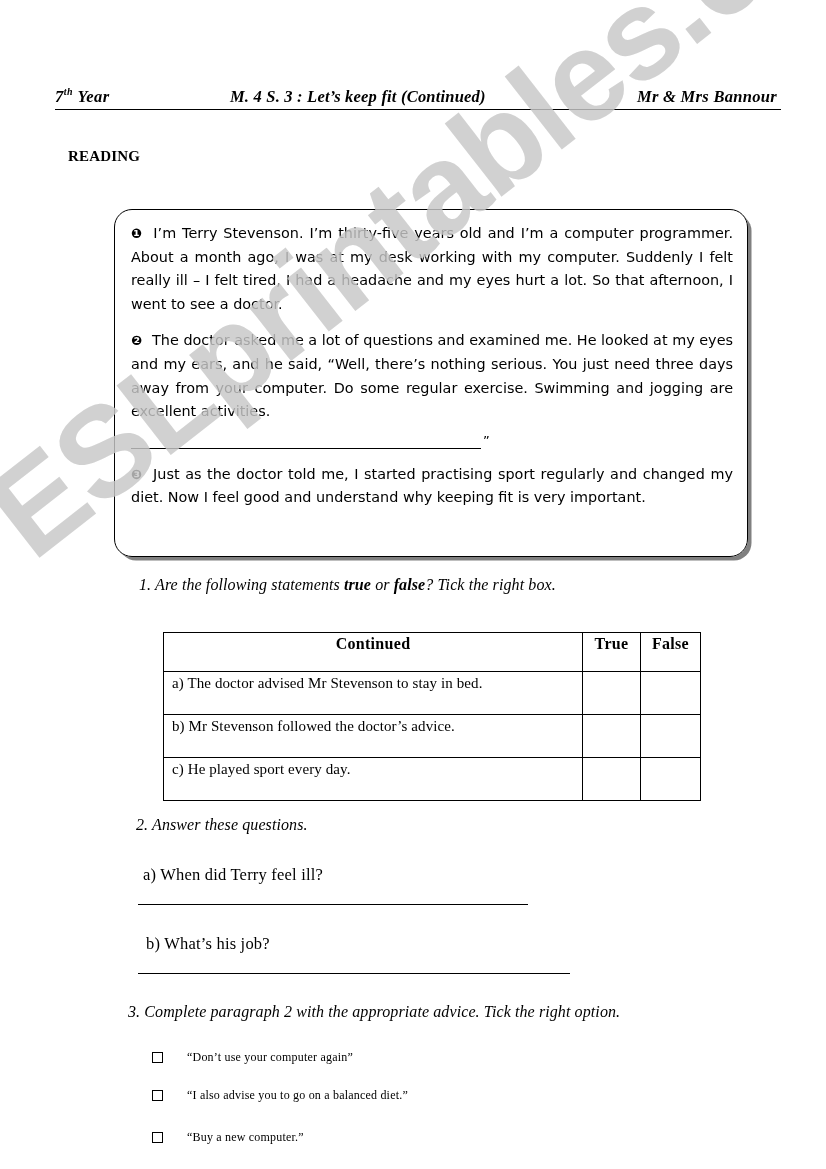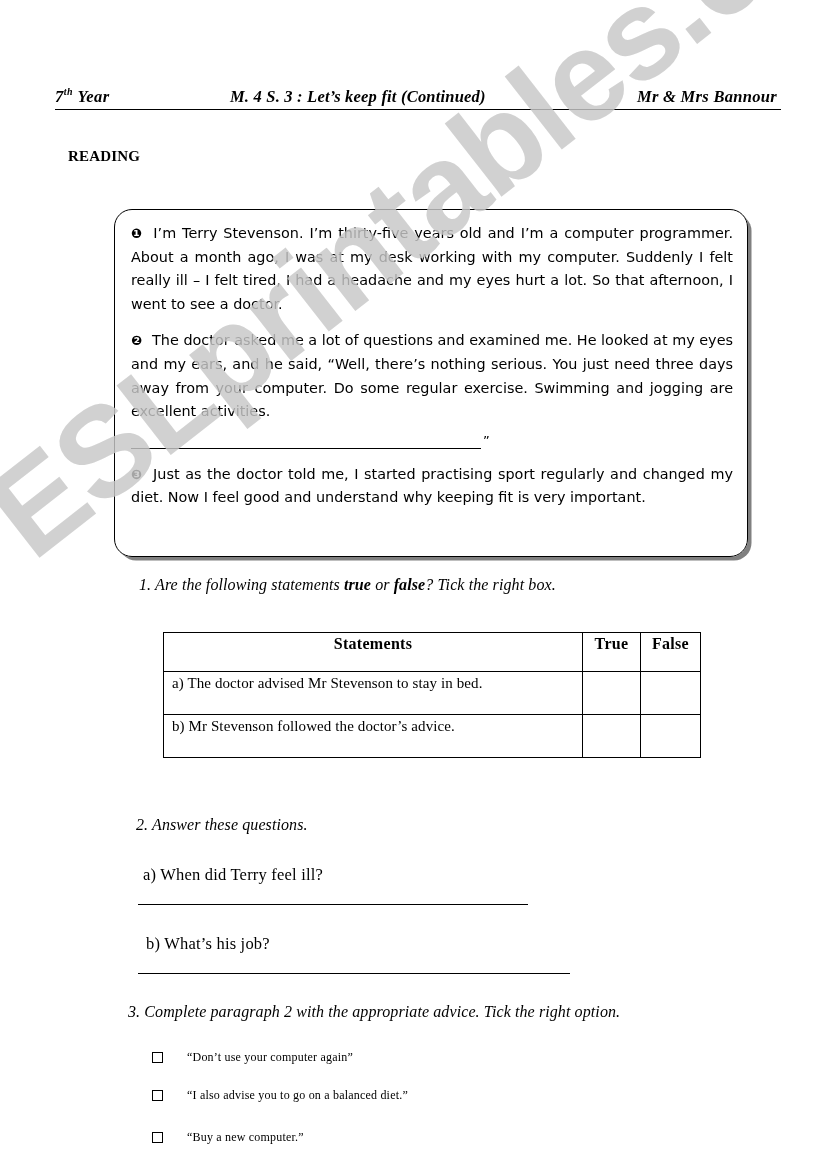--- a/index.html
+++ b/index.html
@@ -271,36 +271,41 @@
   <div class="instr" id="instr-1"><span>1. Are the following statements </span><b>true</b><span> or </span><b>false</b><span>? Tick the right box.</span></div>
 
   <table class="tf-table">
     <colgroup>
       <col class="col-stmt">
         <col class="col-true">
         <col class="col-false">
     </colgroup>
     <thead>
       <tr>
-        <th>Statements</th>
+        <th>Continued</th>
         <th>True</th>
         <th>False</th>
       </tr>
     </thead>
     <tbody>
       <tr>
         <td class="stmt">a) The doctor advised Mr Stevenson to stay in bed.</td>
         <td class="mark"></td>
         <td class="mark"></td>
       </tr>
       <tr>
         <td class="stmt">b) Mr Stevenson followed the doctor’s advice.</td>
         <td class="mark"></td>
         <td class="mark"></td>
       </tr>
+      <tr>
+        <td class="stmt">c) He played sport every day.</td>
+        <td class="mark"></td>
+        <td class="mark"></td>
+      </tr>
     </tbody>
   </table>
 
   <div class="instr" id="instr-2">2. Answer these questions.</div>
 
   <div class="qtext" id="q2a">a) When did Terry feel ill?</div>
   <div class="ansline" id="ansline-a"></div>
 
   <div class="qtext" id="q2b">b) What’s his job?</div>
   <div class="ansline" id="ansline-b"></div>

